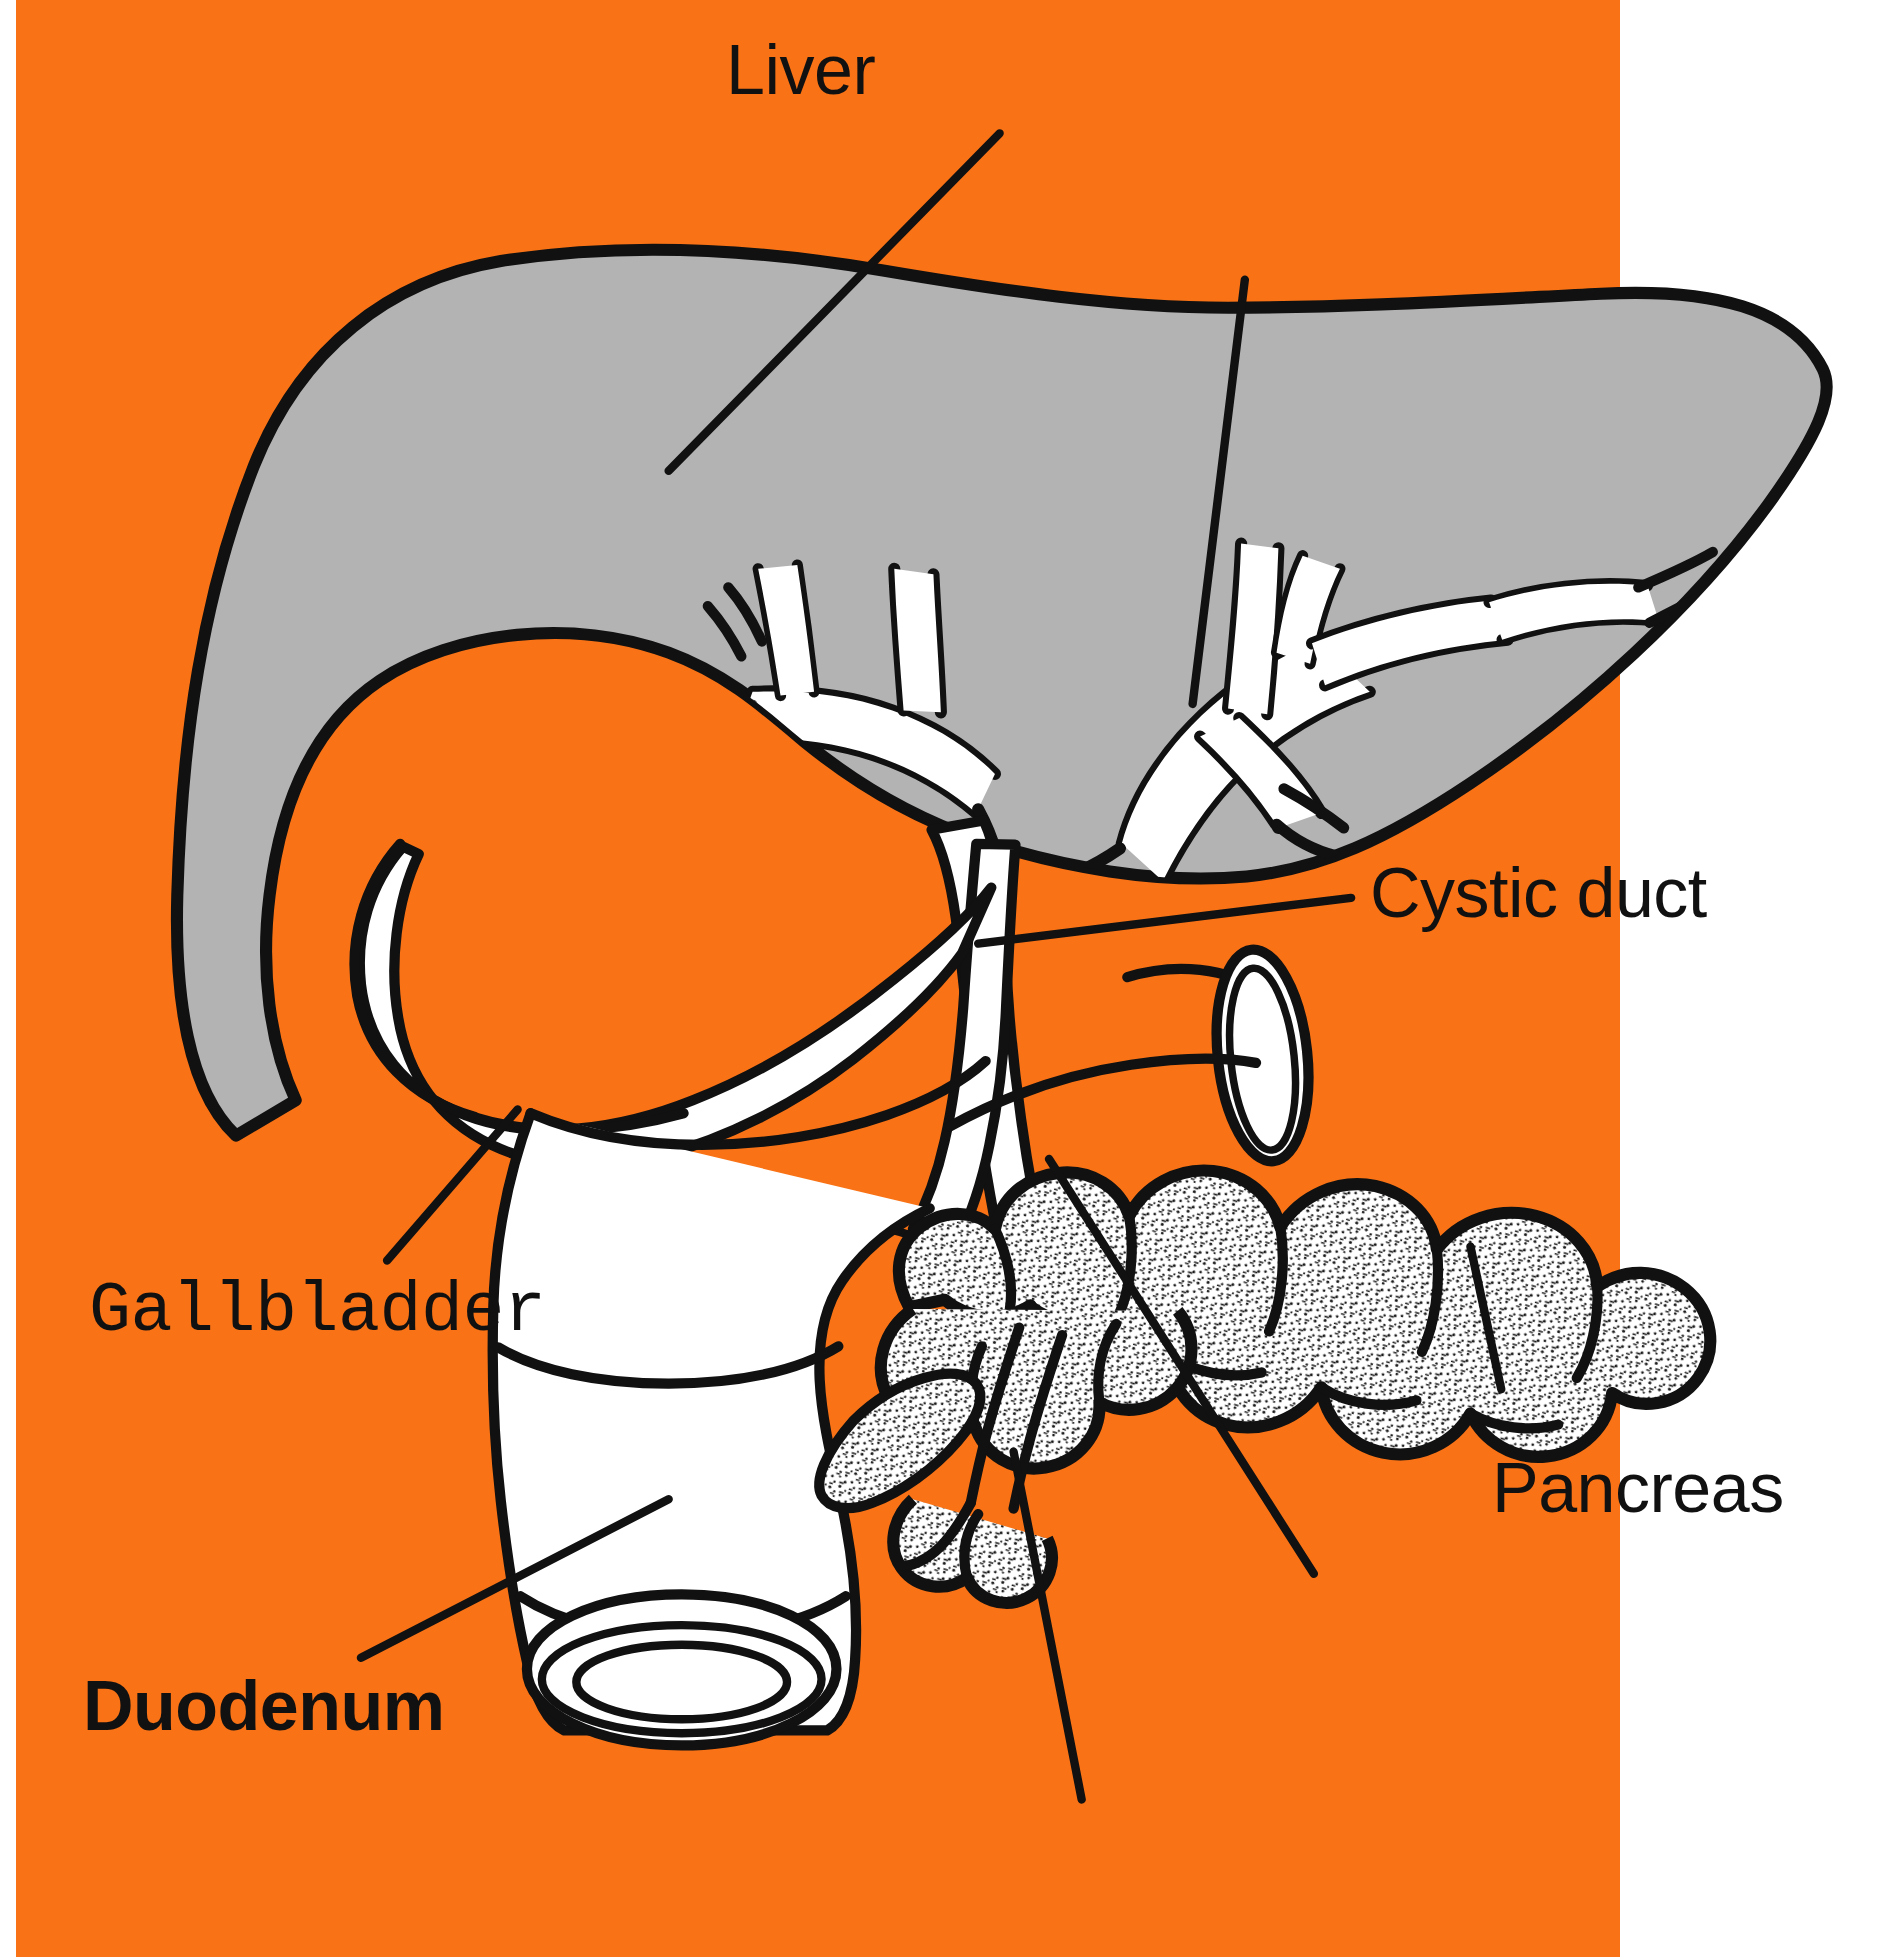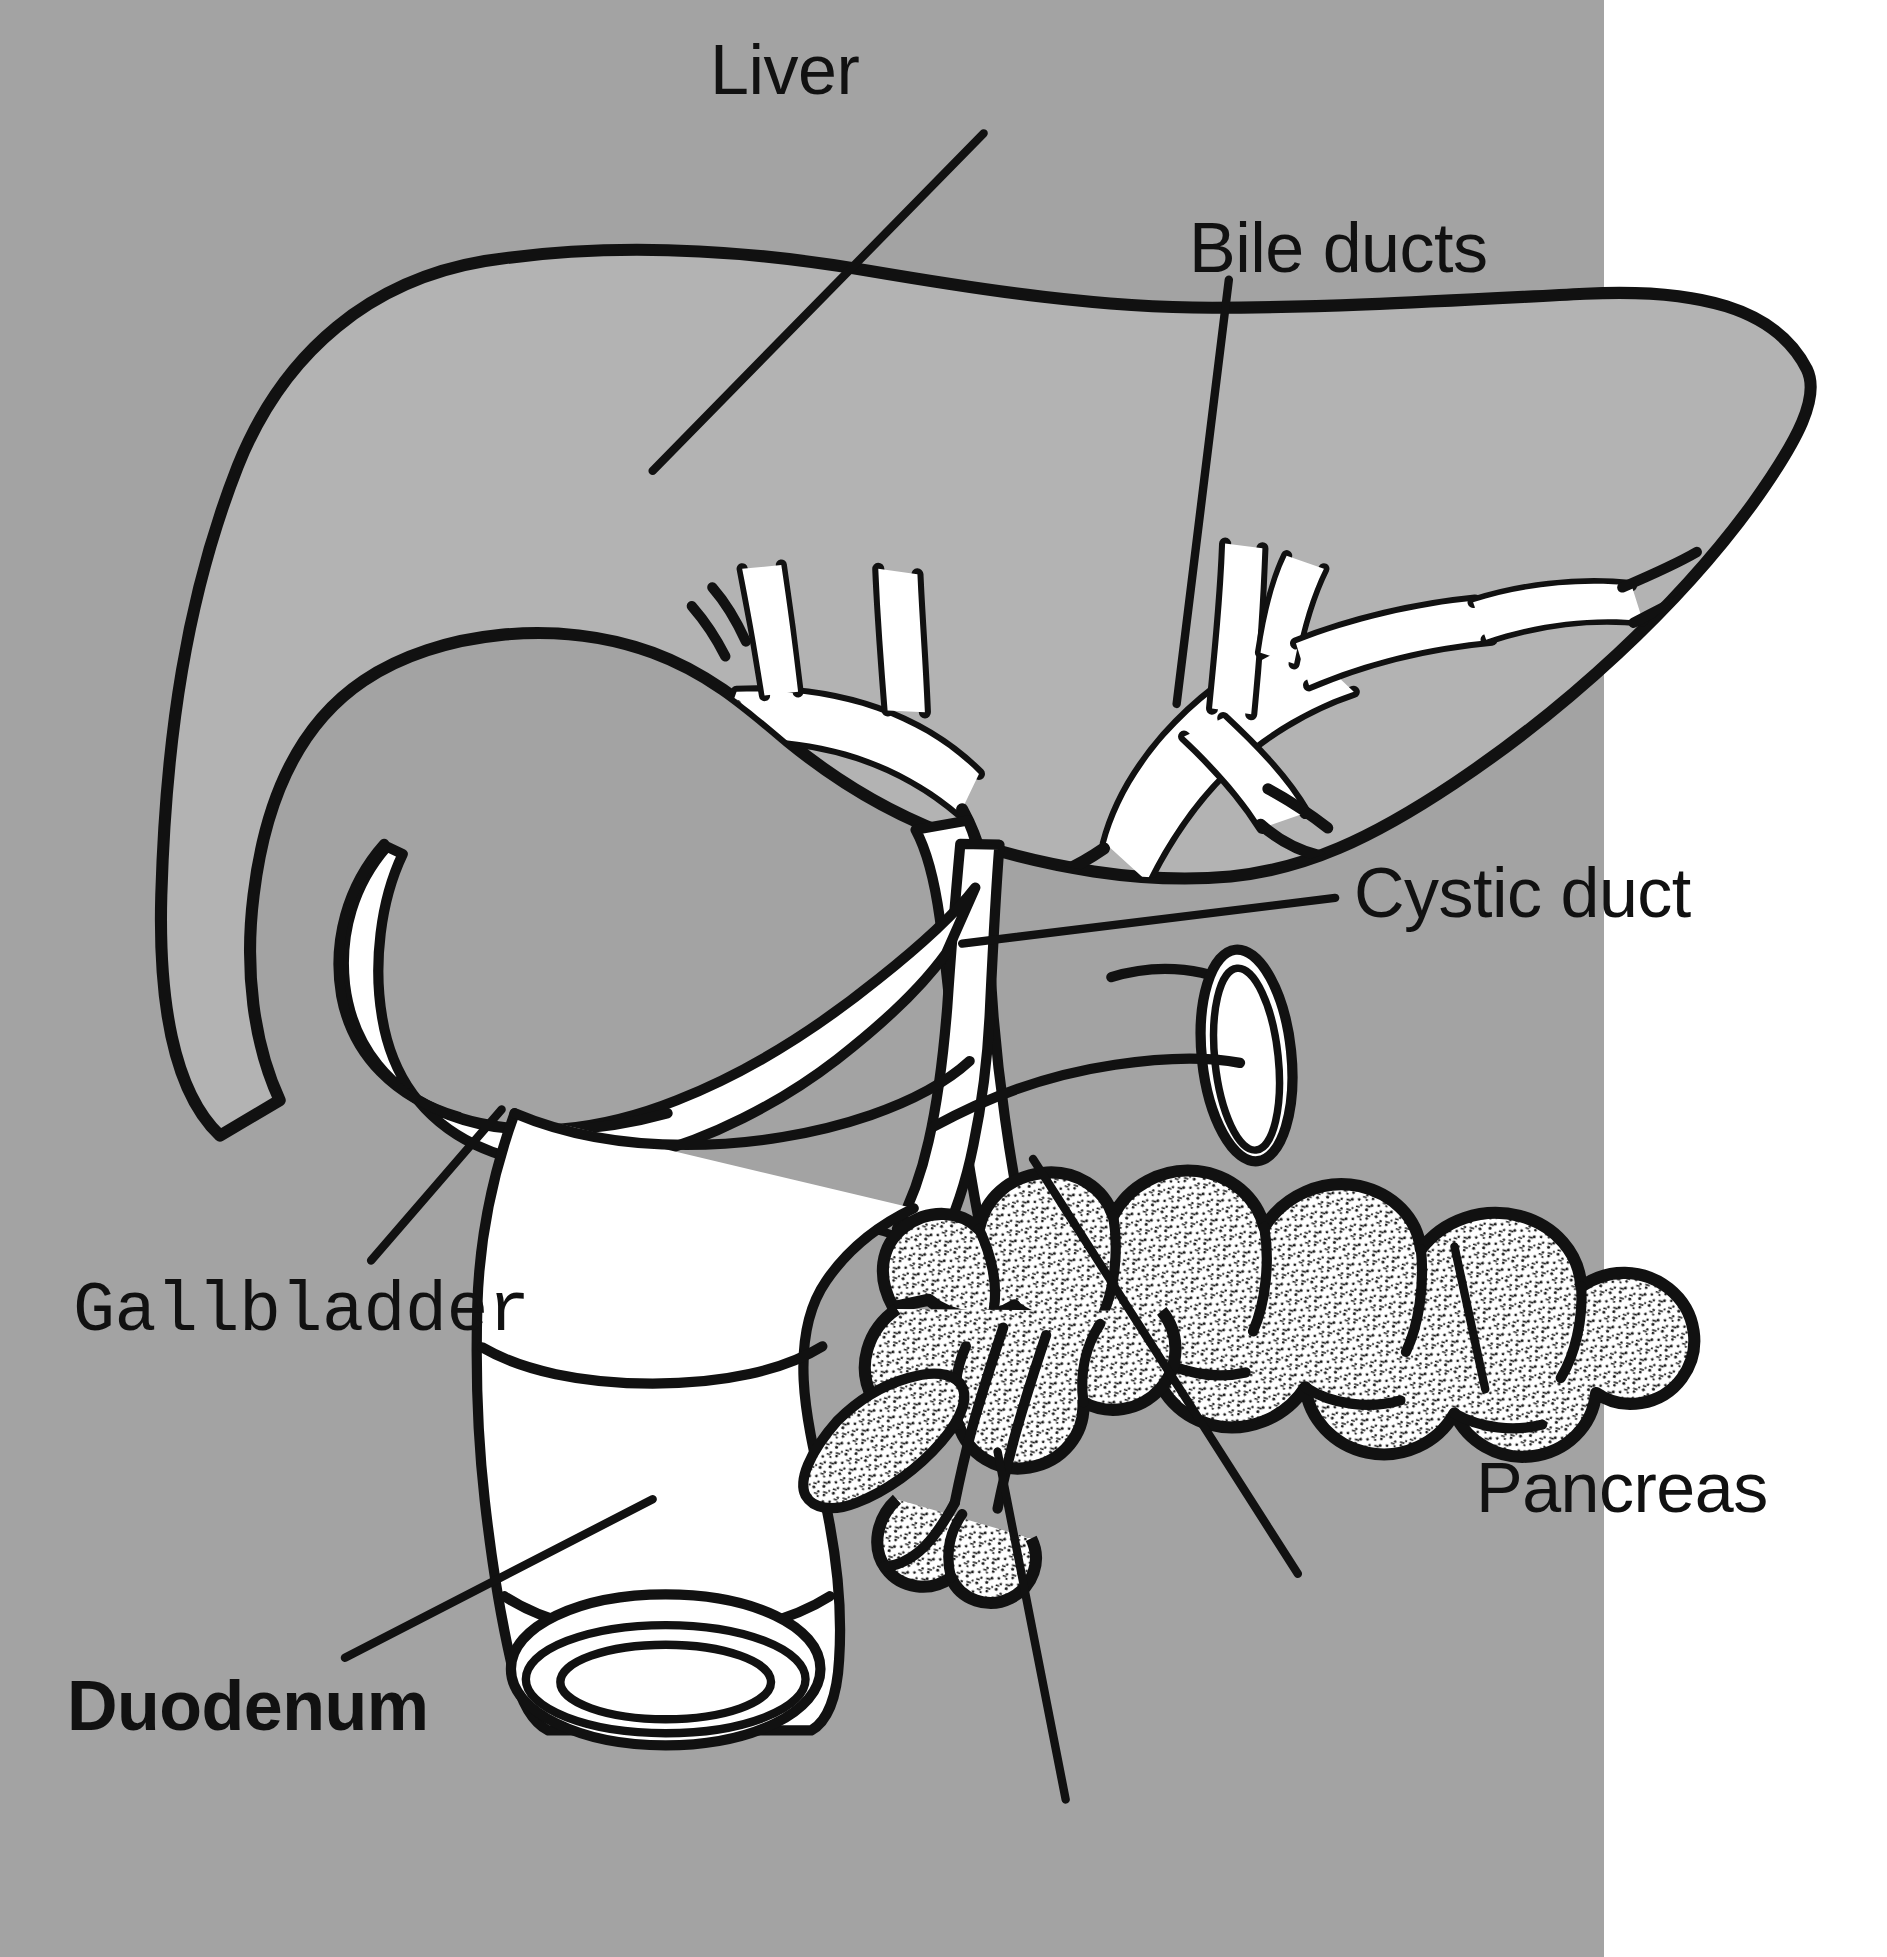--- a/index.html
+++ b/index.html
@@ -10,21 +10,22 @@
   body {
     width: 1888px;
     height: 1958px;
     font-family: "Liberation Sans", sans-serif;
     overflow: hidden;
   }
   #figure {
     position: relative;
     width: 1604px;
     height: 1958px;
-    background: #a3a3a3;
+    background: #f97316;
+    margin-left: 16px;
   }
   #diagram-svg {
     position: absolute;
     top: 0;
     left: 0;
     width: 1888px;
     height: 1958px;
     display: block;
   }
   .anno-label {
@@ -298,20 +299,19 @@
       <line x1="1432" y1="963" x2="1032" y2="1012"></line>
       <line x1="398" y1="1352" x2="538" y2="1190"></line>
       <line x1="1593" y1="1490" x2="1560" y2="1337"></line>
       <line x1="1392" y1="1688" x2="1108" y2="1243"></line>
       <line x1="370" y1="1778" x2="700" y2="1608"></line>
       <line x1="1143" y1="1930" x2="1070" y2="1557"></line>
     </g>
   </svg>
 
   <div class="anno-label" id="lbl-liver" style="left:710px;  top:35px;">Liver</div>
-  <div class="anno-label" id="lbl-bile-ducts" style="left:1189px; top:213px;">Bile ducts</div>
   <div class="anno-label" id="lbl-cystic-duct" style="left:1354px; top:858px;text-align:center;">Cystic duct</div>
   <div class="anno-label" id="lbl-gallbladder" style="left:73px;   top:1277px;font-family:Liberation Mono, monospace;">Gallbladder</div>
   <div class="anno-label" id="lbl-pancreas" style="left:1476px; top:1453px;">Pancreas</div>
   <div class="anno-label" id="lbl-duodenum" style="left:67px;   top:1671px;font-weight:bold;">Duodenum</div>
 
 </div>
 
 
 </body></html>

